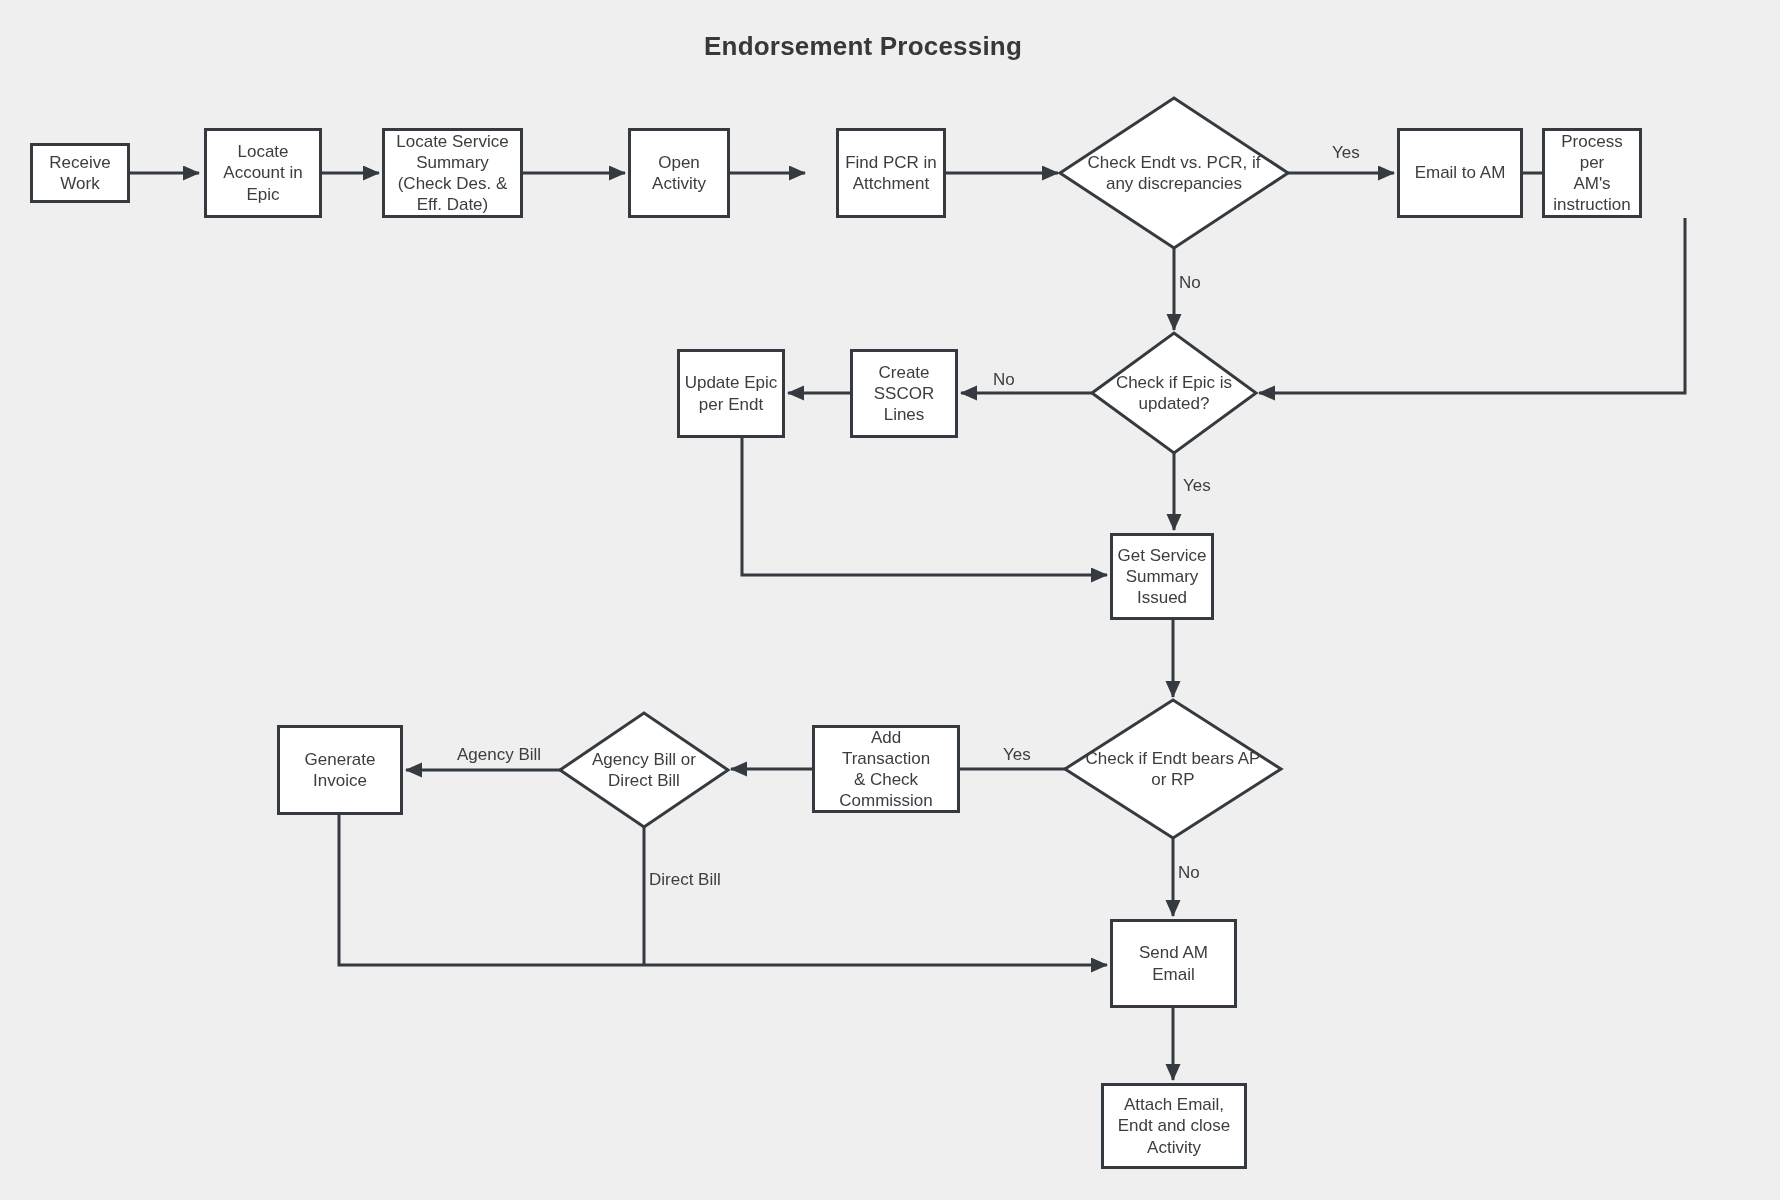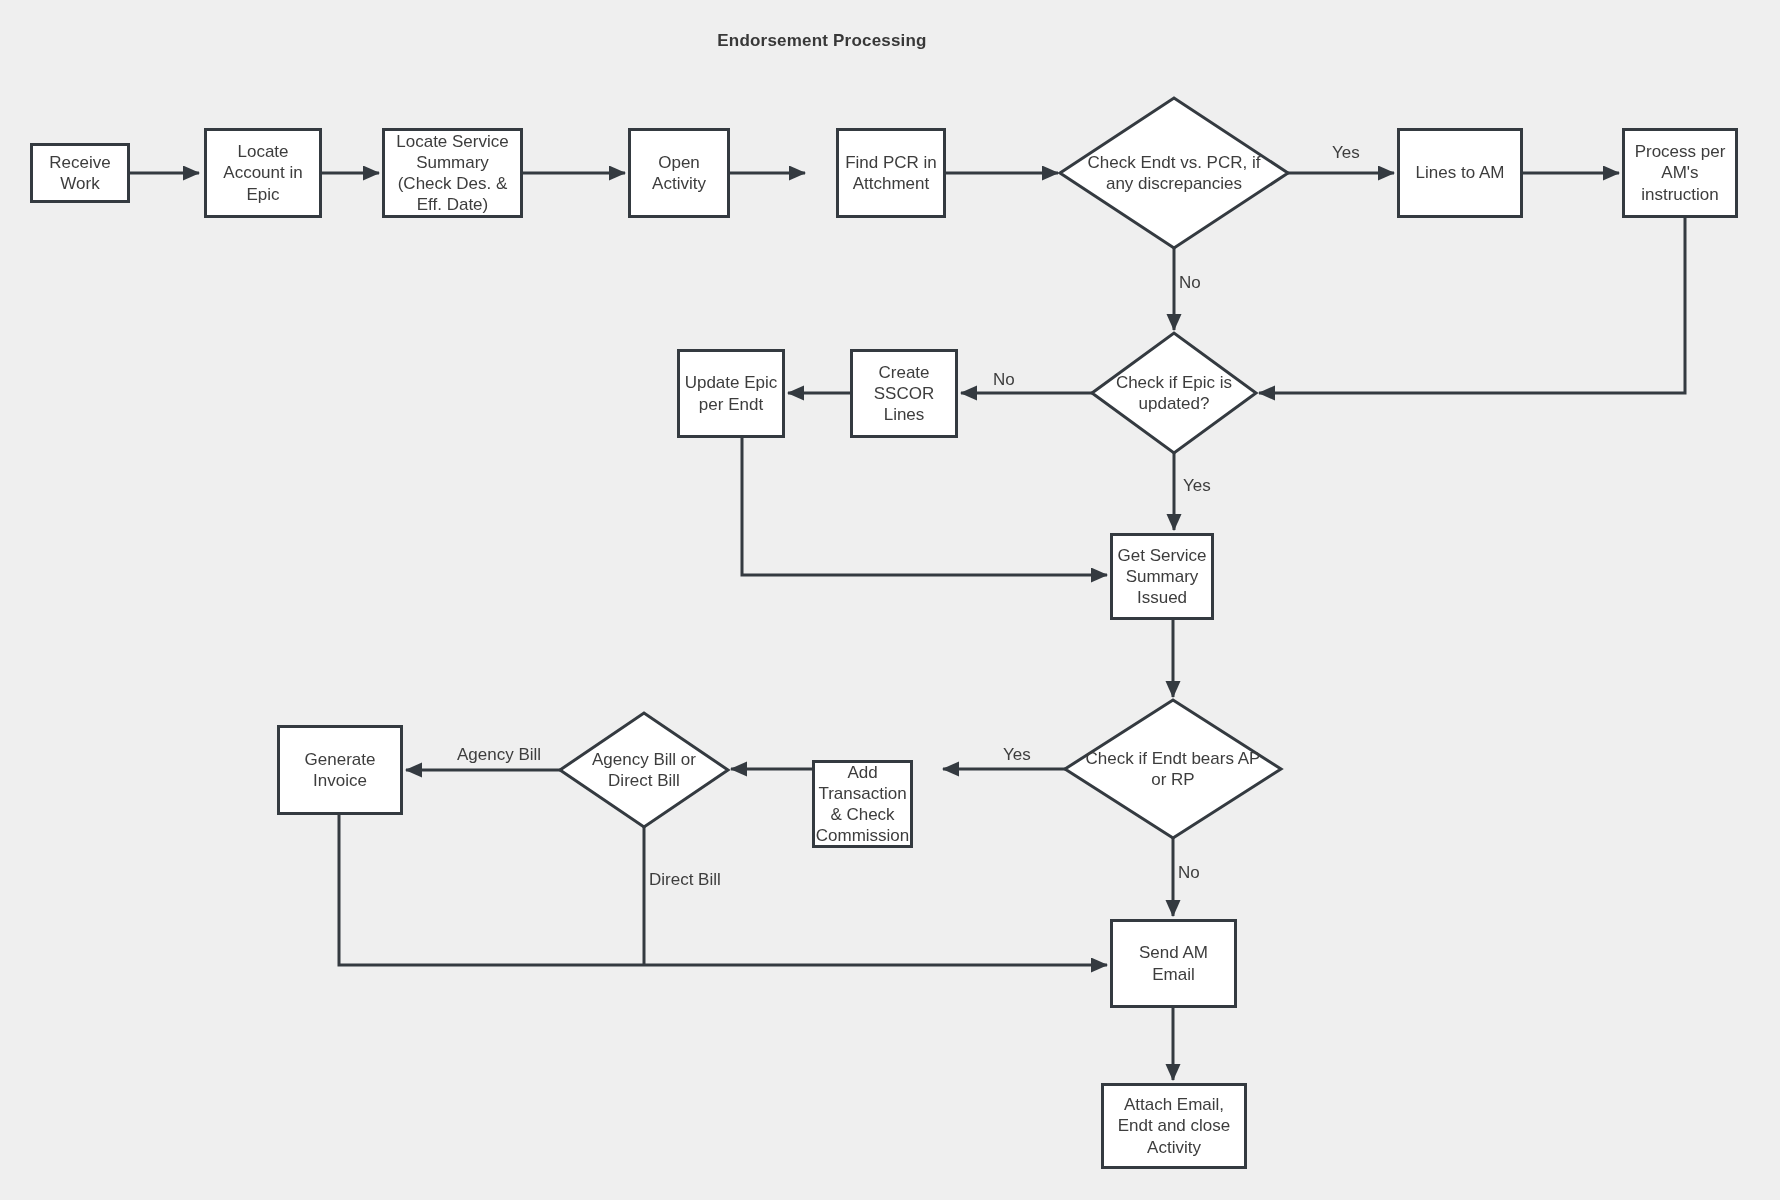--- a/index.html
+++ b/index.html
@@ -2,22 +2,22 @@
 <html><head>
 <meta charset="utf-8">
 <style>
   html,body{margin:0;padding:0;background:#efefef;}
   #canvas{
     position:relative;width:1780px;height:1200px;background:#efefef;
     font-family:"Liberation Sans",sans-serif;color:#3d3d3d;overflow:hidden;
   }
   #wires{position:absolute;left:0;top:0;width:1780px;height:1200px;}
   .title{
-    position:absolute;left:622px;top:31px;width:400px;text-align:center;
-    font-size:17px;font-weight:700;color:#383838;letter-spacing:.2px;
+    position:absolute;left:622px;top:31px;width:400px;text-align:right;
+    font-size:26px;font-weight:700;color:#383838;letter-spacing:.2px;
   }
   .node{
     position:absolute;box-sizing:border-box;background:#ffffff;
     border:3px solid #343a40;display:flex;align-items:center;justify-content:center;
     text-align:center;font-size:17px;line-height:1.24;white-space:pre-line;padding:2px;
   }
   .dlabel{
     position:absolute;display:flex;align-items:center;justify-content:center;
     text-align:center;font-size:17px;line-height:1.24;white-space:pre-line;pointer-events:none;
   }
@@ -82,32 +82,32 @@
 Account in
 Epic</div>
   <div class="node" style="left:382px;top:128px;width:141px;height:90px">Locate Service
 Summary
 (Check Des. &amp;
 Eff. Date)</div>
   <div class="node" style="left:628px;top:128px;width:102px;height:90px">Open
 Activity</div>
   <div class="node" style="left:836px;top:128px;width:110px;height:90px">Find PCR in
 Attchment</div>
-  <div class="node" style="left:1397px;top:128px;width:126px;height:90px">Lines to AM</div>
-  <div class="node" style="left:1622px;top:128px;width:116px;height:90px">Process per
+  <div class="node" style="left:1397px;top:128px;width:126px;height:90px">Email to AM</div>
+  <div class="node" style="left:1542px;top:128px;width:100px;height:90px">Process per
 AM's
 instruction</div>
   <div class="node" style="left:677px;top:349px;width:108px;height:89px">Update Epic
 per Endt</div>
   <div class="node" style="left:850px;top:349px;width:108px;height:89px">Create
 SSCOR Lines</div>
   <div class="node" style="left:1110px;top:533px;width:104px;height:87px">Get Service
 Summary
 Issued</div>
-  <div class="node" style="left:812px;top:760px;width:101px;height:88px">Add
+  <div class="node" style="left:812px;top:725px;width:148px;height:88px">Add
 Transaction
 &amp; Check
 Commission</div>
   <div class="node" style="left:1110px;top:919px;width:127px;height:89px">Send AM
 Email</div>
   <div class="node" style="left:277px;top:725px;width:126px;height:90px">Generate
 Invoice</div>
   <div class="node" style="left:1101px;top:1083px;width:146px;height:86px">Attach Email,
 Endt and close
 Activity</div>

